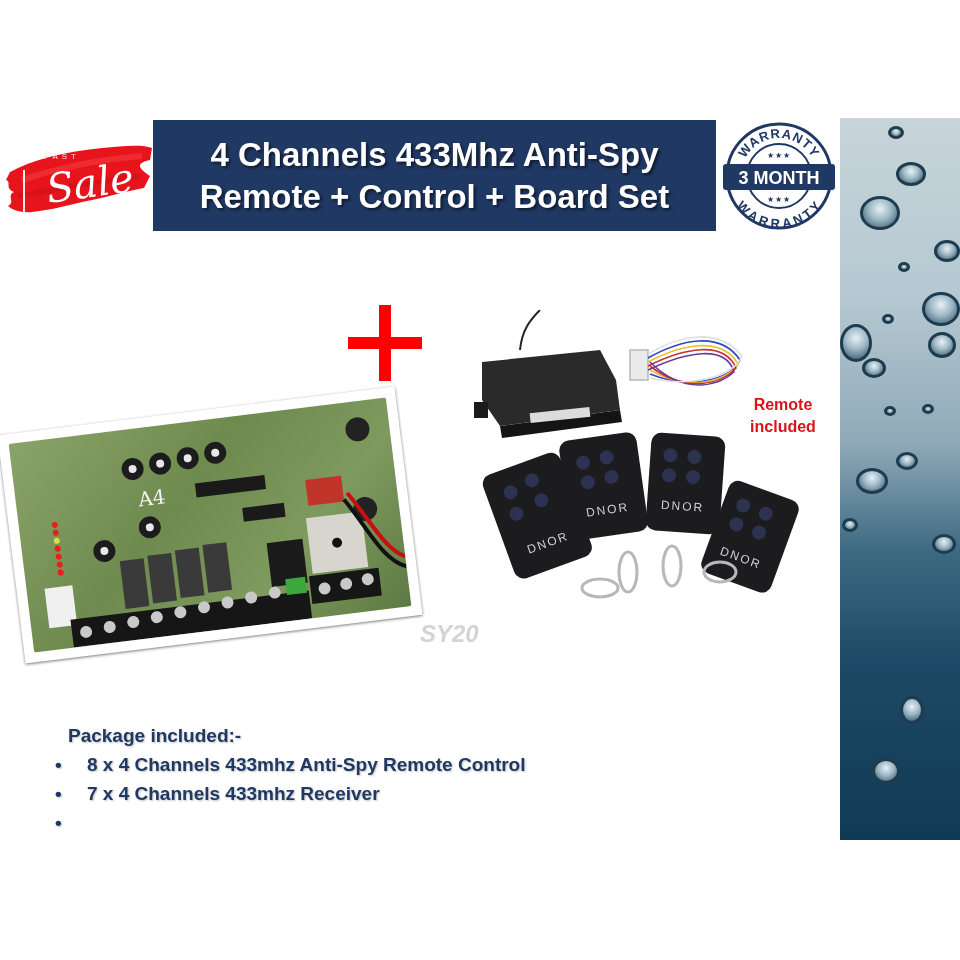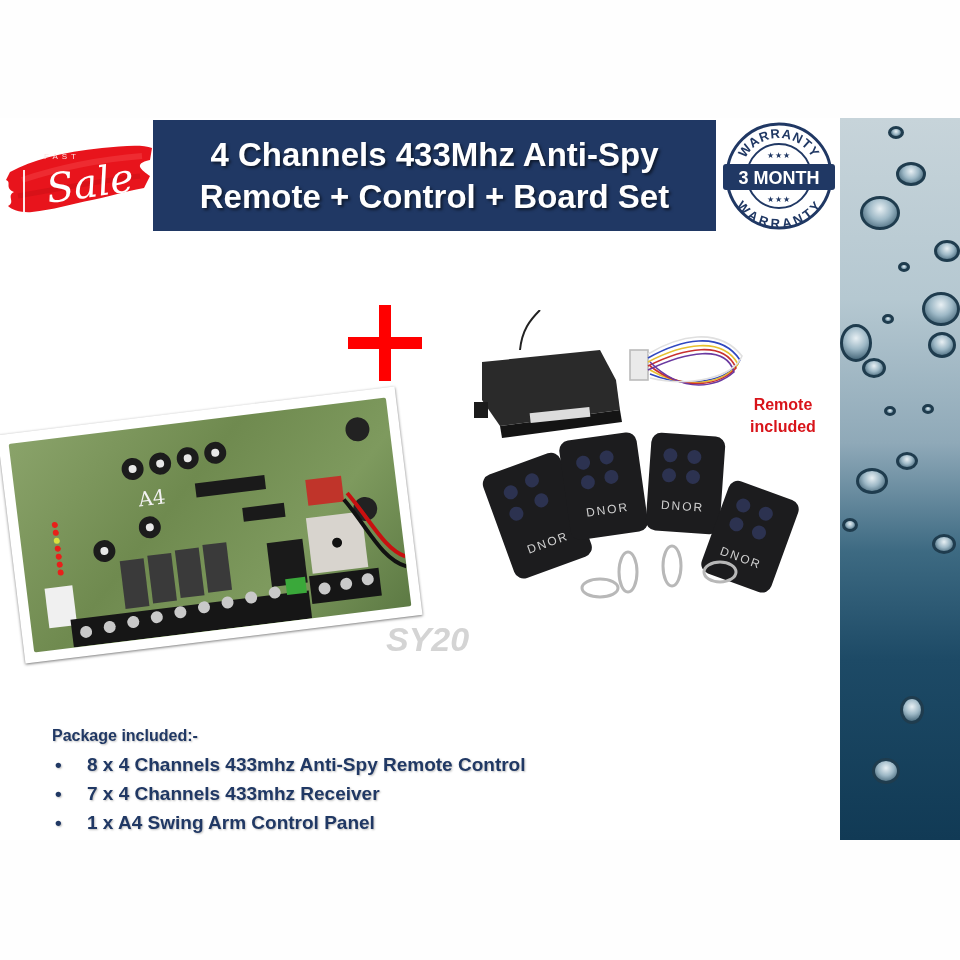--- a/index.html
+++ b/index.html
@@ -25,30 +25,30 @@
 
   
   .plus { position:absolute; left:348px; top:305px; width:74px; height:76px; }
   .plus .h { position:absolute; left:0; top:32px; width:74px; height:12px; background:#ff0000; }
   .plus .v { position:absolute; left:31px; top:0; width:12px; height:76px; background:#ff0000; }
 
   
   .board-wrap { position:absolute; left:10px; top:410px; width:400px; height:230px; transform:rotate(-7deg); transform-origin:center; background:#ffffff; box-shadow:0 1px 3px rgba(0,0,0,.55); padding:10px; }
   .board { position:relative; width:100%; height:100%; background:linear-gradient(135deg,#8aa36a 0%,#6f8a4f 40%,#7e9a5e 70%,#5d7a44 100%); border-radius:2px; overflow:hidden; }
 
-  .sy20 { position:absolute; left:386px; top:620px; font-size:34px; font-weight:bold; font-style:italic; color:#d4d4d4; font-family:"Liberation Sans", sans-serif; }
+  .sy20 { position:absolute; left:420px; top:620px; font-size:24px; font-weight:bold; font-style:italic; color:#d4d4d4; font-family:"Liberation Sans", sans-serif; }
 
   
   .remote-photo { position:absolute; left:460px; top:310px; width:380px; height:300px; }
 
   .battery-note { position:absolute; left:733px; top:394px; width:100px; text-align:center; color:#d8141a; font-weight:bold; font-size:16px; line-height:22px; font-family:"Liberation Sans", sans-serif; }
 
   
   .package { position:absolute; left:52px; top:722px; color:#203864; font-family:"Liberation Sans", sans-serif; font-weight:bold; }
-  .package .heading { font-size:16px; line-height:28px; text-shadow:1px 1px 2px rgba(0,0,0,.25); }
+  .package .heading { font-size:19px; line-height:28px; text-shadow:1px 1px 2px rgba(0,0,0,.25);margin-left:16px; }
   .package ul { list-style:none; }
   .package li { font-size:19px; line-height:29px; display:flex; text-shadow:1px 1px 2px rgba(0,0,0,.25); }
   .package li .bullet { width:35px; padding-left:3px; }
 
   
   .delivery { position:absolute; left:712px; top:750px; width:121px; height:82px; background:linear-gradient(180deg,#e6e6e6,#cfcfcf); }
 
   
   .water { position:absolute; left:840px; top:118px; width:120px; height:722px; background:linear-gradient(180deg,#c7d4da 0%,#b5c8d1 25%,#8fa9b8 45%,#3d6a82 60%,#1d4a66 75%,#113a55 100%); overflow:hidden; }
   .drop { position:absolute; border-radius:50%; border:3px solid #1f3c4e; background:radial-gradient(circle at 50% 35%, #e8f0f4 0%, #9db8c6 45%, #2c4f63 100%); }
@@ -254,21 +254,20 @@
       <li>
           <span class="bullet">•</span>
           <span>8 x 4 Channels 433mhz Anti-Spy Remote Control</span>
         </li>
       <li>
           <span class="bullet">•</span>
           <span>7 x 4 Channels 433mhz Receiver</span>
         </li>
       <li>
           <span class="bullet">•</span>
-          <span>1 x A4 Swing Arm Control Panel</span>
         </li>
     </ul>
   </div>
 
 
   <div class="water">
     <div class="drop" style="left:48px;top:8px;width:16px;height:13px;"></div>
     <div class="drop" style="left:56px;top:44px;width:30px;height:24px;"></div>
     <div class="drop" style="left:20px;top:78px;width:40px;height:34px;"></div>
     <div class="drop" style="left:94px;top:122px;width:26px;height:22px;"></div>

